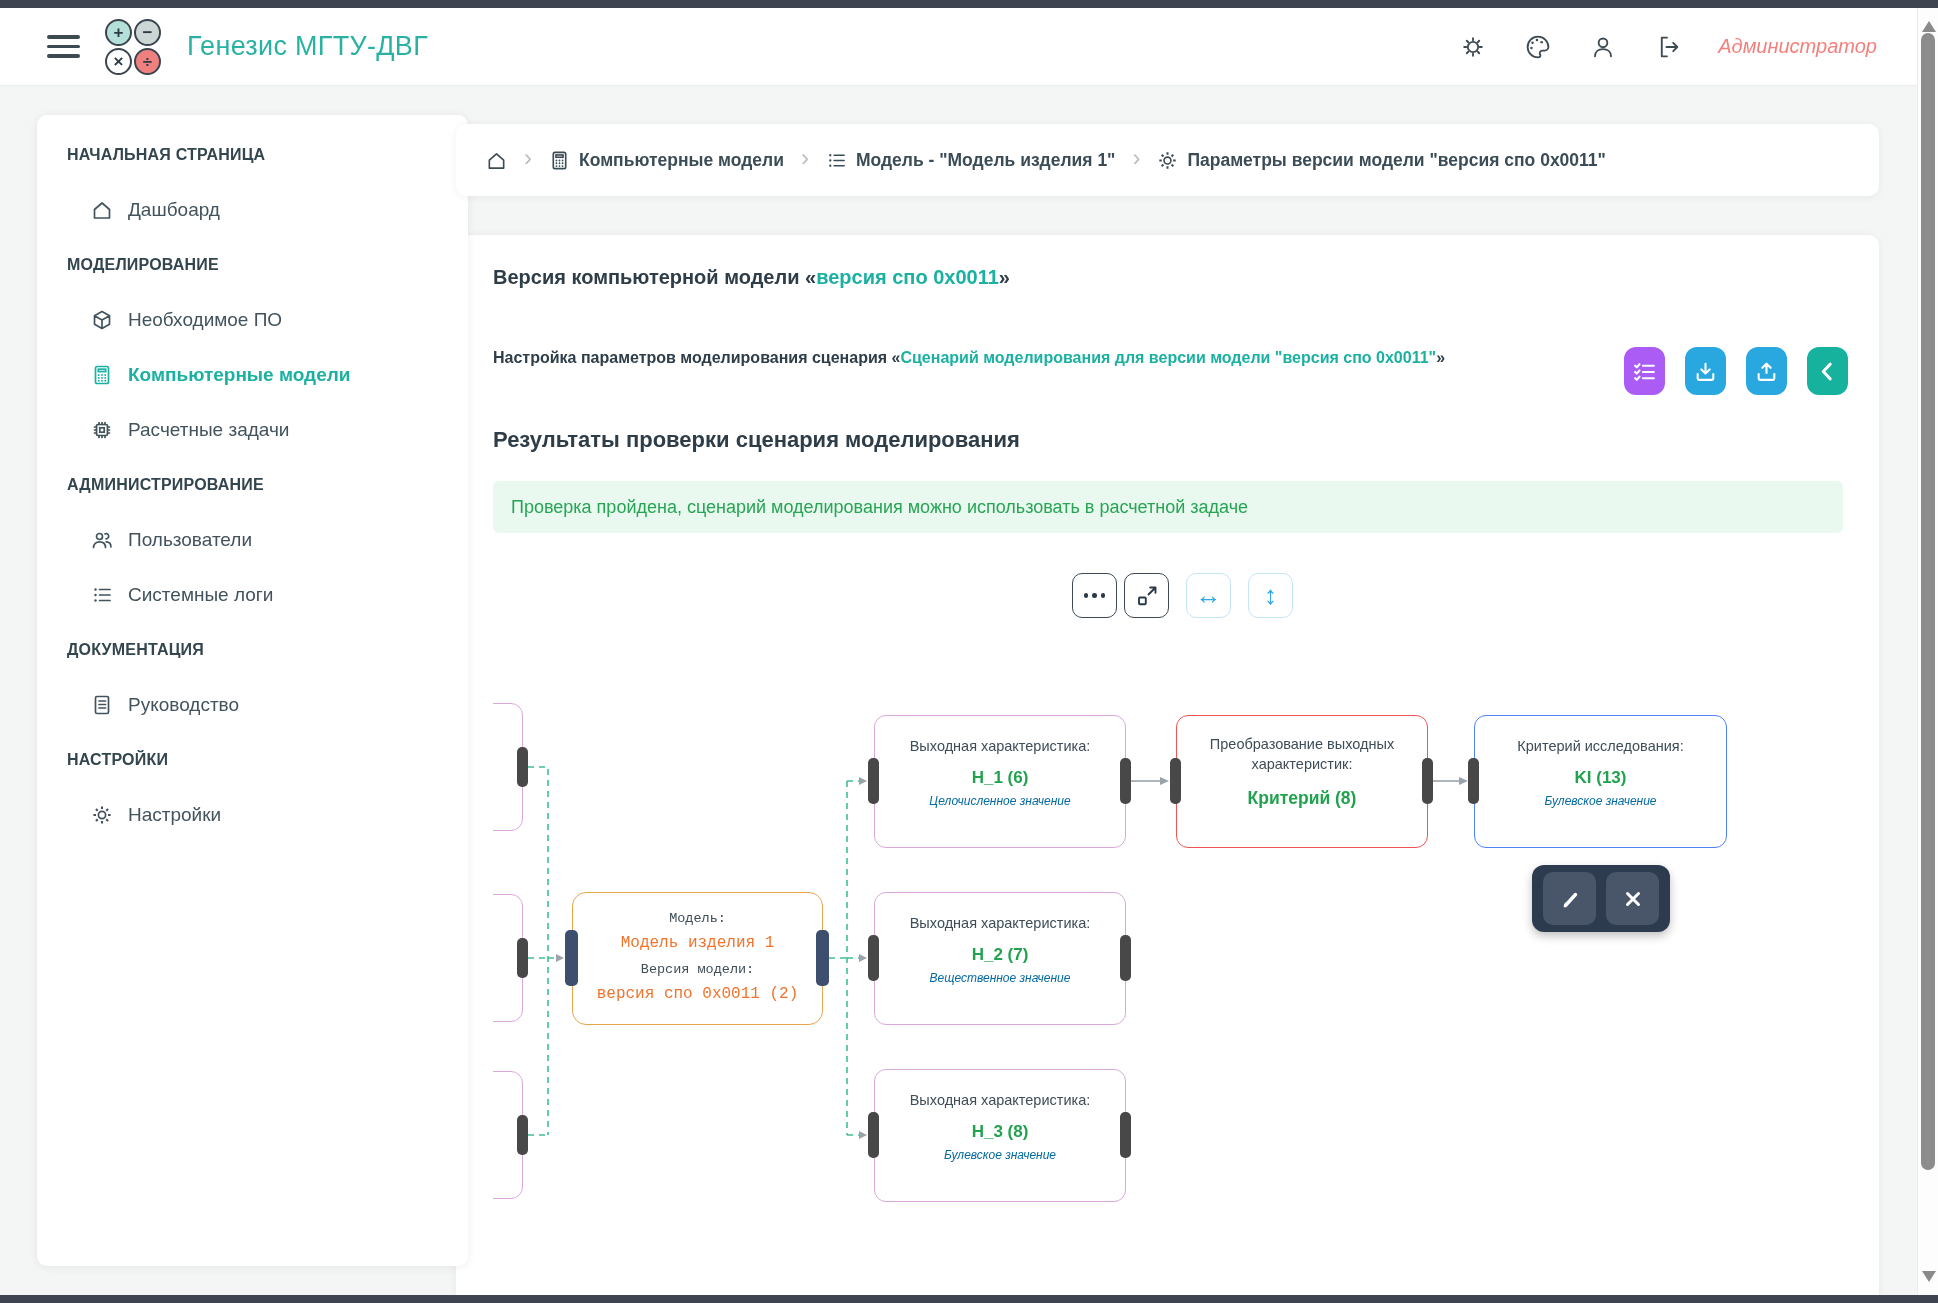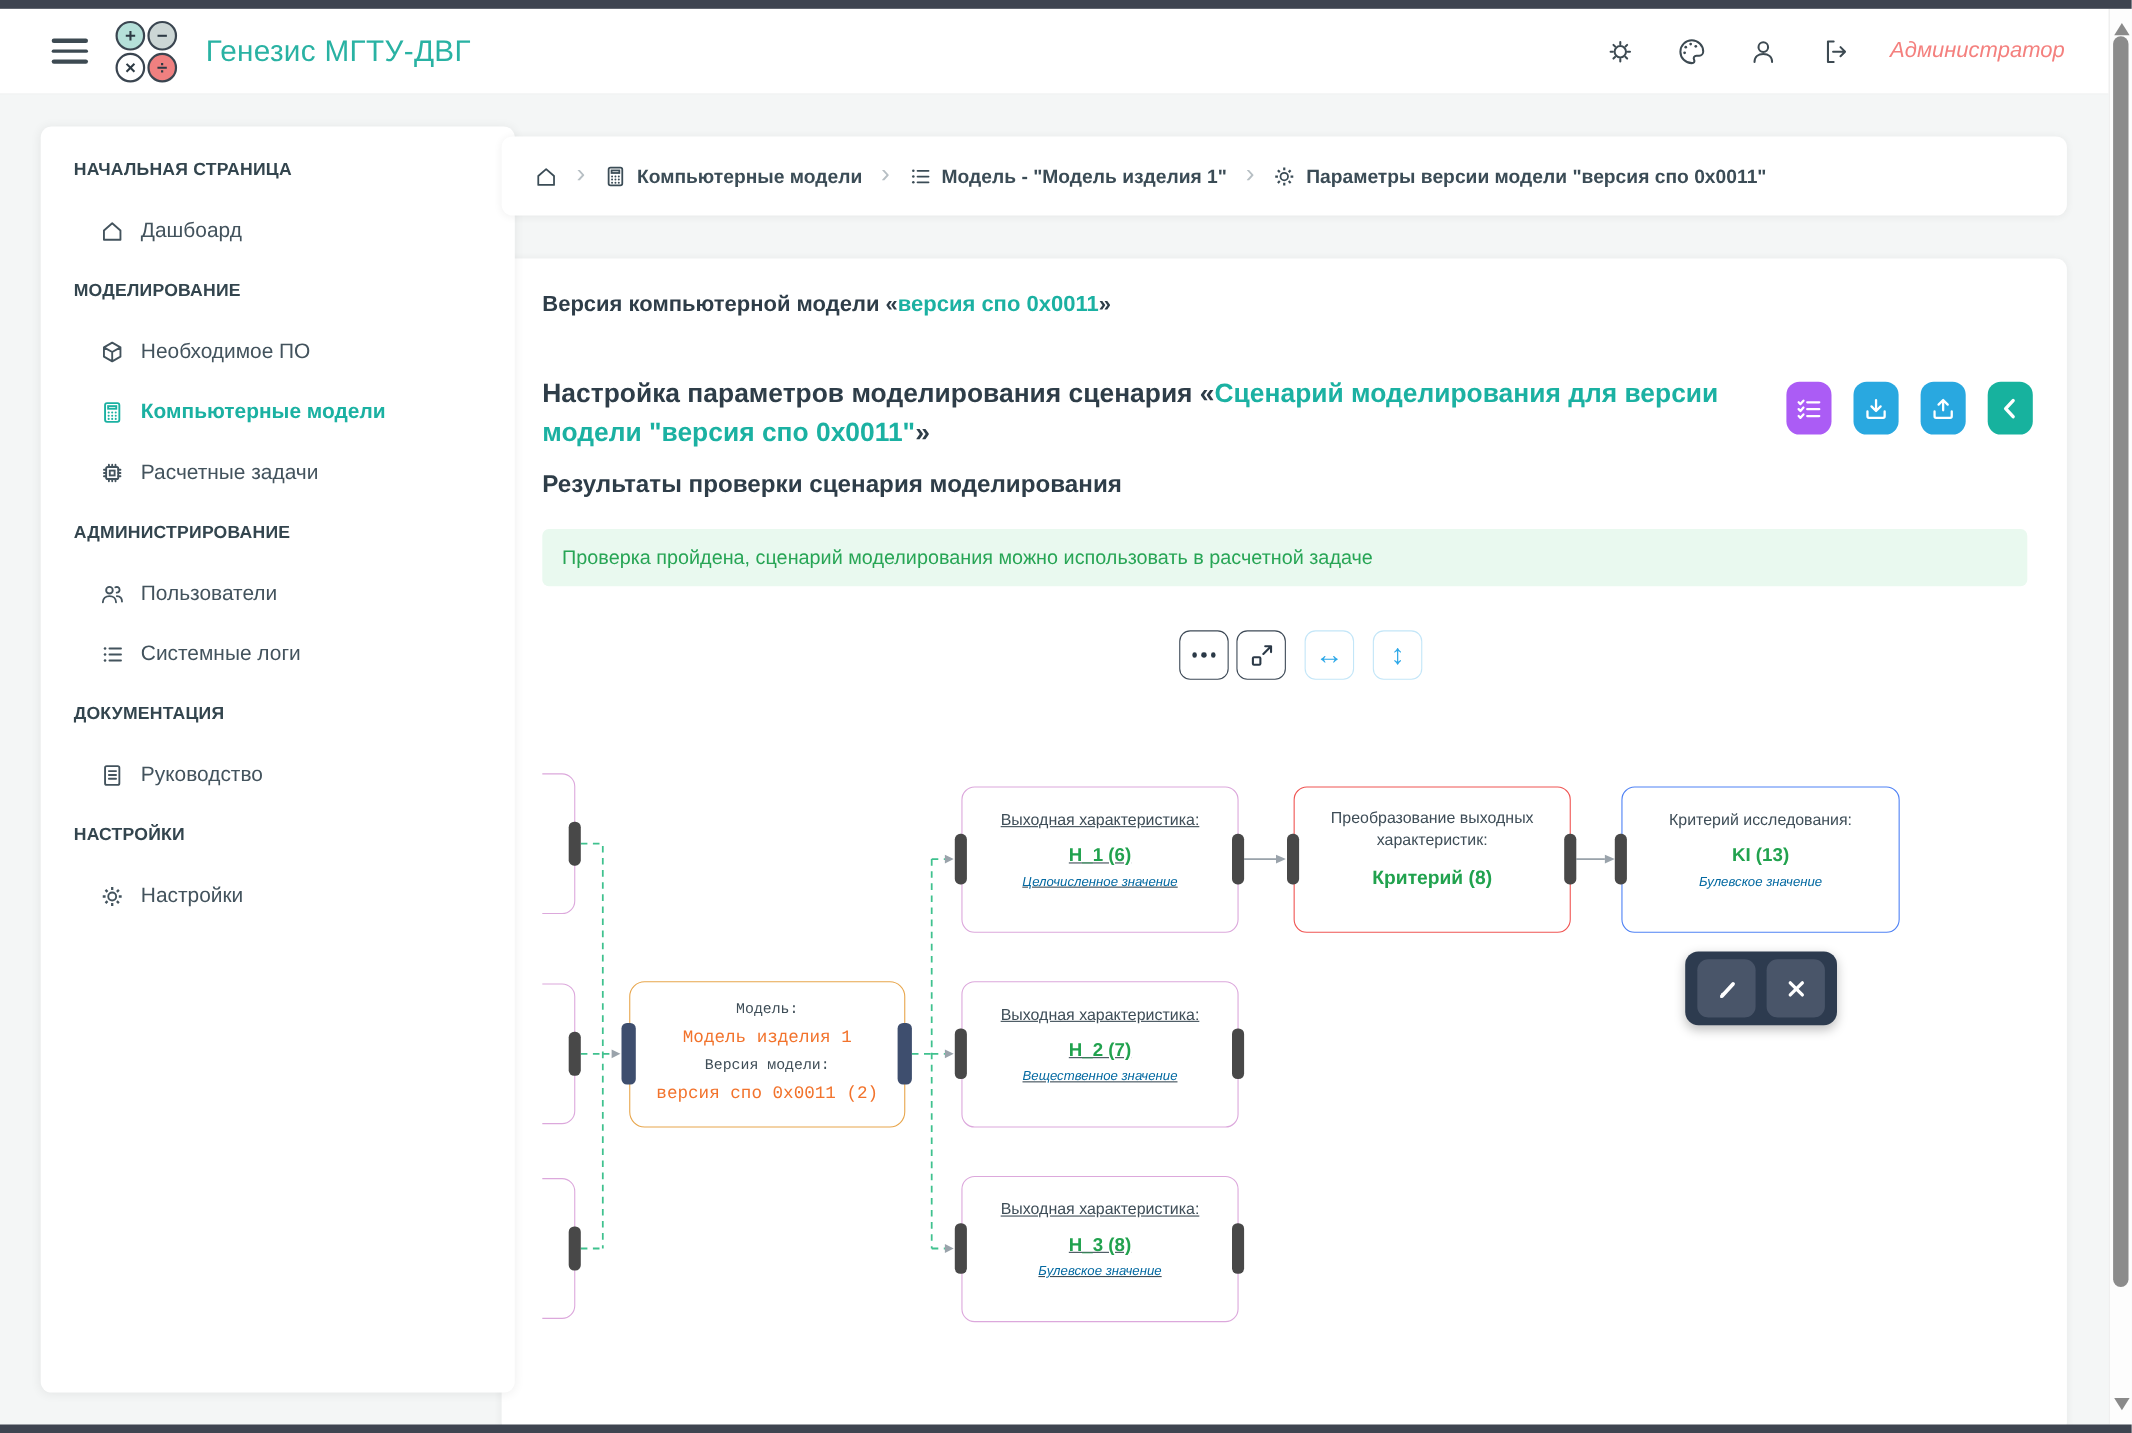--- a/index.html
+++ b/index.html
@@ -38,21 +38,21 @@
 
   
   .breadcrumb { position:absolute; left:456px; top:124px; width:1423px; height:72px; background:#fff; border-radius:10px; box-shadow:0 1px 8px rgba(0,0,0,.06); display:flex; align-items:center; padding-left:30px; gap:13px; z-index:5; }
   .bc-label { font-size:17.5px; font-weight:700; color:#3b4c56; white-space:nowrap; }
   .bc-chev { font-size:24px; color:#b7bfc4; padding:0 4px 4px 4px; }
   .bc-link { display:flex; align-items:center; gap:9px; cursor:pointer; }
 
   
   .main-card { position:absolute; left:456px; top:235px; width:1423px; height:1068px; background:#fff; border-radius:10px; box-shadow:0 1px 8px rgba(0,0,0,.06); z-index:4; }
   .h1 { position:absolute; left:37px; top:31px; font-size:20px; font-weight:700; color:#2e3d48; }
-  .h2 { position:absolute; left:37px; top:105px; width:1110px; font-size:24px; font-weight:700; color:#2e3d48; line-height:36px; }
+  .h2 { position:absolute; left:37px; top:105px; width:1110px; font-size:16px; font-weight:700; color:#2e3d48; line-height:36px; }
   .hl { color:#1bb1a2; }
   .h3 { position:absolute; left:37px; top:192px; font-size:22px; font-weight:700; color:#2e3d48; }
   .alert-success { position:absolute; left:37px; top:246px; width:1350px; height:52px; background:#e9f9ef; border-radius:6px; font-size:18px; color:#27a555; line-height:52px; padding-left:18px; }
 
   .action-btns { position:absolute; left:1168px; top:112px; display:flex; gap:20px; }
   .act-btn { width:41px; height:48px; border:none; border-radius:12px; display:flex; align-items:center; justify-content:center; cursor:pointer; }
   .ab-purple { background:#ab5cf5; } .ab-blue { background:#29a8e0; } .ab-teal { background:#17b29e; }
 
   .dgm-toolbar { position:absolute; left:616px; top:338px; display:flex; align-items:center; }
   .tb-btn { width:45px; height:45px; border-radius:10px; background:#fff; display:flex; align-items:center; justify-content:center; cursor:pointer; }
@@ -60,21 +60,21 @@
   .tb-blue { border:1.5px solid #c3e6f8; color:#2da8e8; font-size:26px; font-weight:700; }
   .dots { display:flex; gap:4px; }
   .dots i { width:4.5px; height:4.5px; background:#2b3947; border-radius:50%; }
 
   
   .diagram { position:absolute; left:37px; top:410px; width:1349px; height:655px; overflow:hidden; }
   .wires { position:absolute; left:0; top:0; }
   .node { position:absolute; background:#fff; border-radius:12px; text-align:center; font-size:14.5px; color:#3e4d57; padding-top:22px; }
   .node .name { margin-top:14px; font-weight:700; font-size:17px; color:#21a24e; }
   .node .subtype { margin-top:6px; font-style:italic; font-size:12px; color:#0369a1; }
-  .n-pink { border:1.5px solid #dca8dc;text-decoration:underline; }
+  .n-pink { border:1.5px solid #dca8dc; }
   .n-red { border:1.5px solid #f05553; }
   .n-blue { border:1.5px solid #4f82f5; }
   .n-orange { border:1.5px solid #e8a64c; border-radius:14px;font-family:Liberation Mono, monospace; }
   .n-stub { position:absolute; left:-42px; width:72px; height:128px; background:#fff; border:1.5px solid #dca8dc; border-radius:12px; }
   .port { position:absolute; border-radius:5px; cursor:crosshair; z-index:3; }
   .port-gray { width:11px; background:#484848; }
   .port-navy { width:13px; height:56px; background:#3e4e6e; }
   .model-node { left:79px; top:247px; width:251px; height:133px; padding-top:18px; font-size:13.5px; }
   .model-node .m-val { color:#f2732c; font-size:16px; margin:8px 0 10px; }
   .tr-label { padding:0 20px; line-height:20px; }

